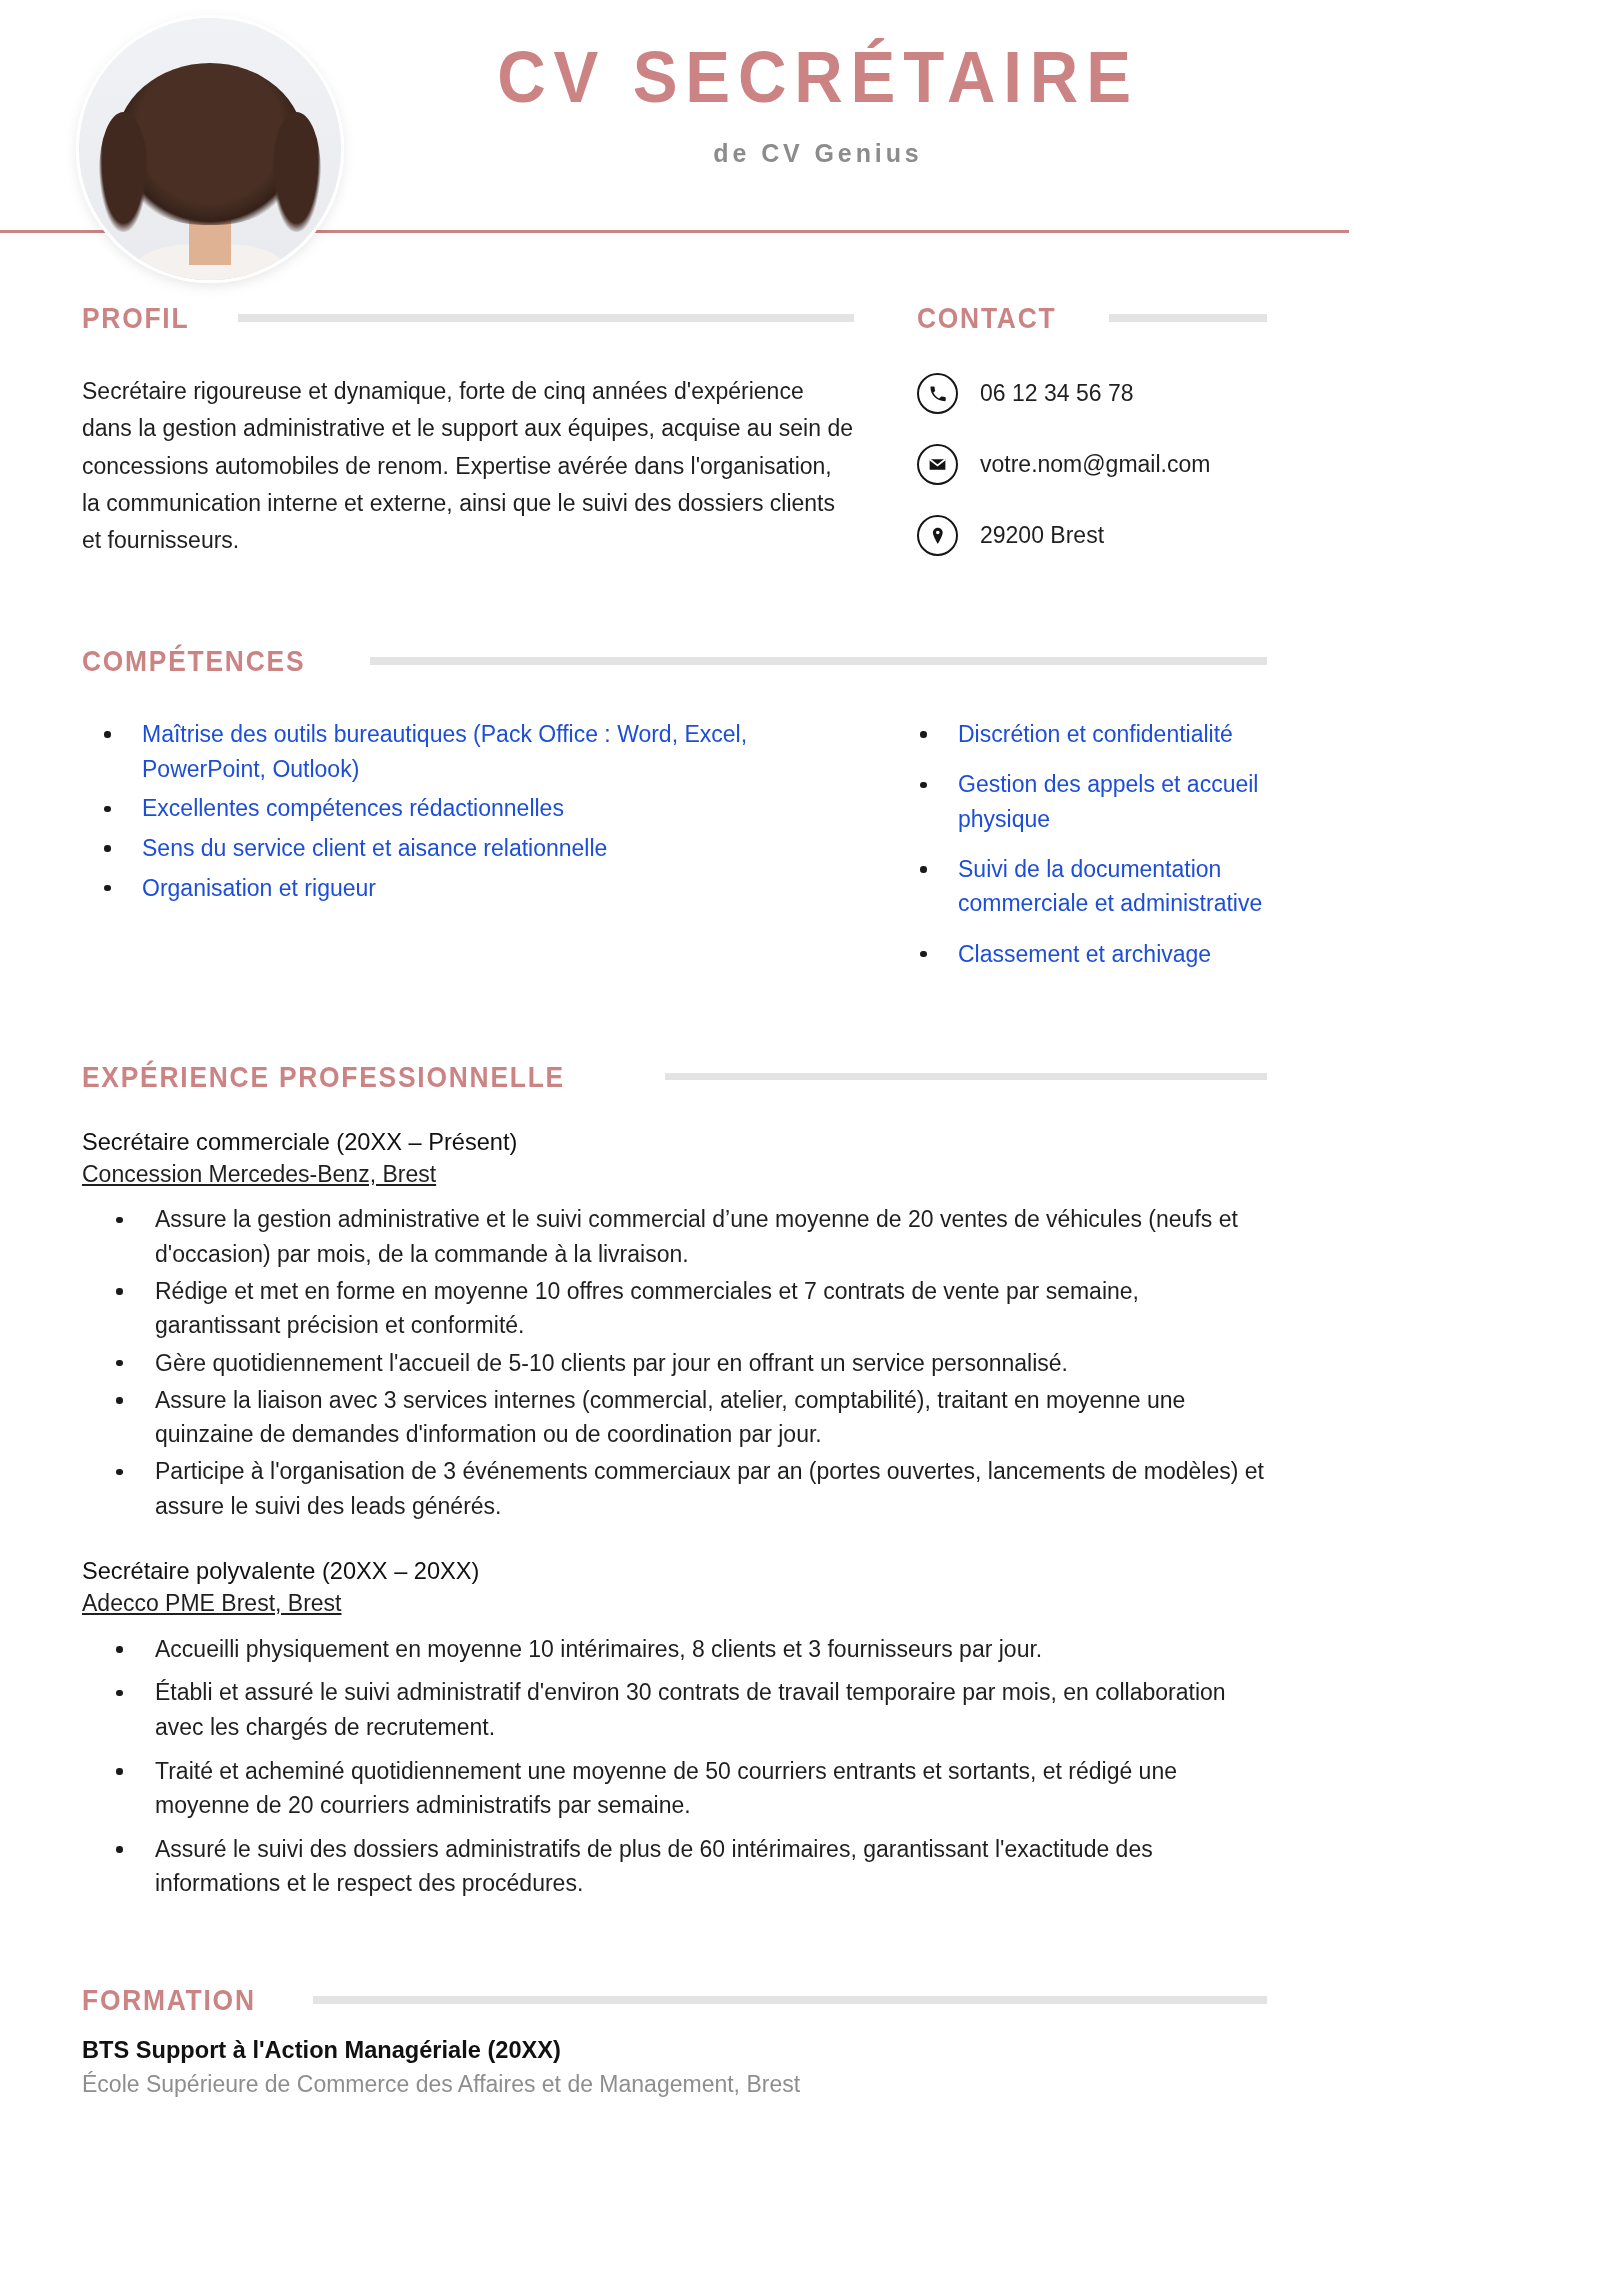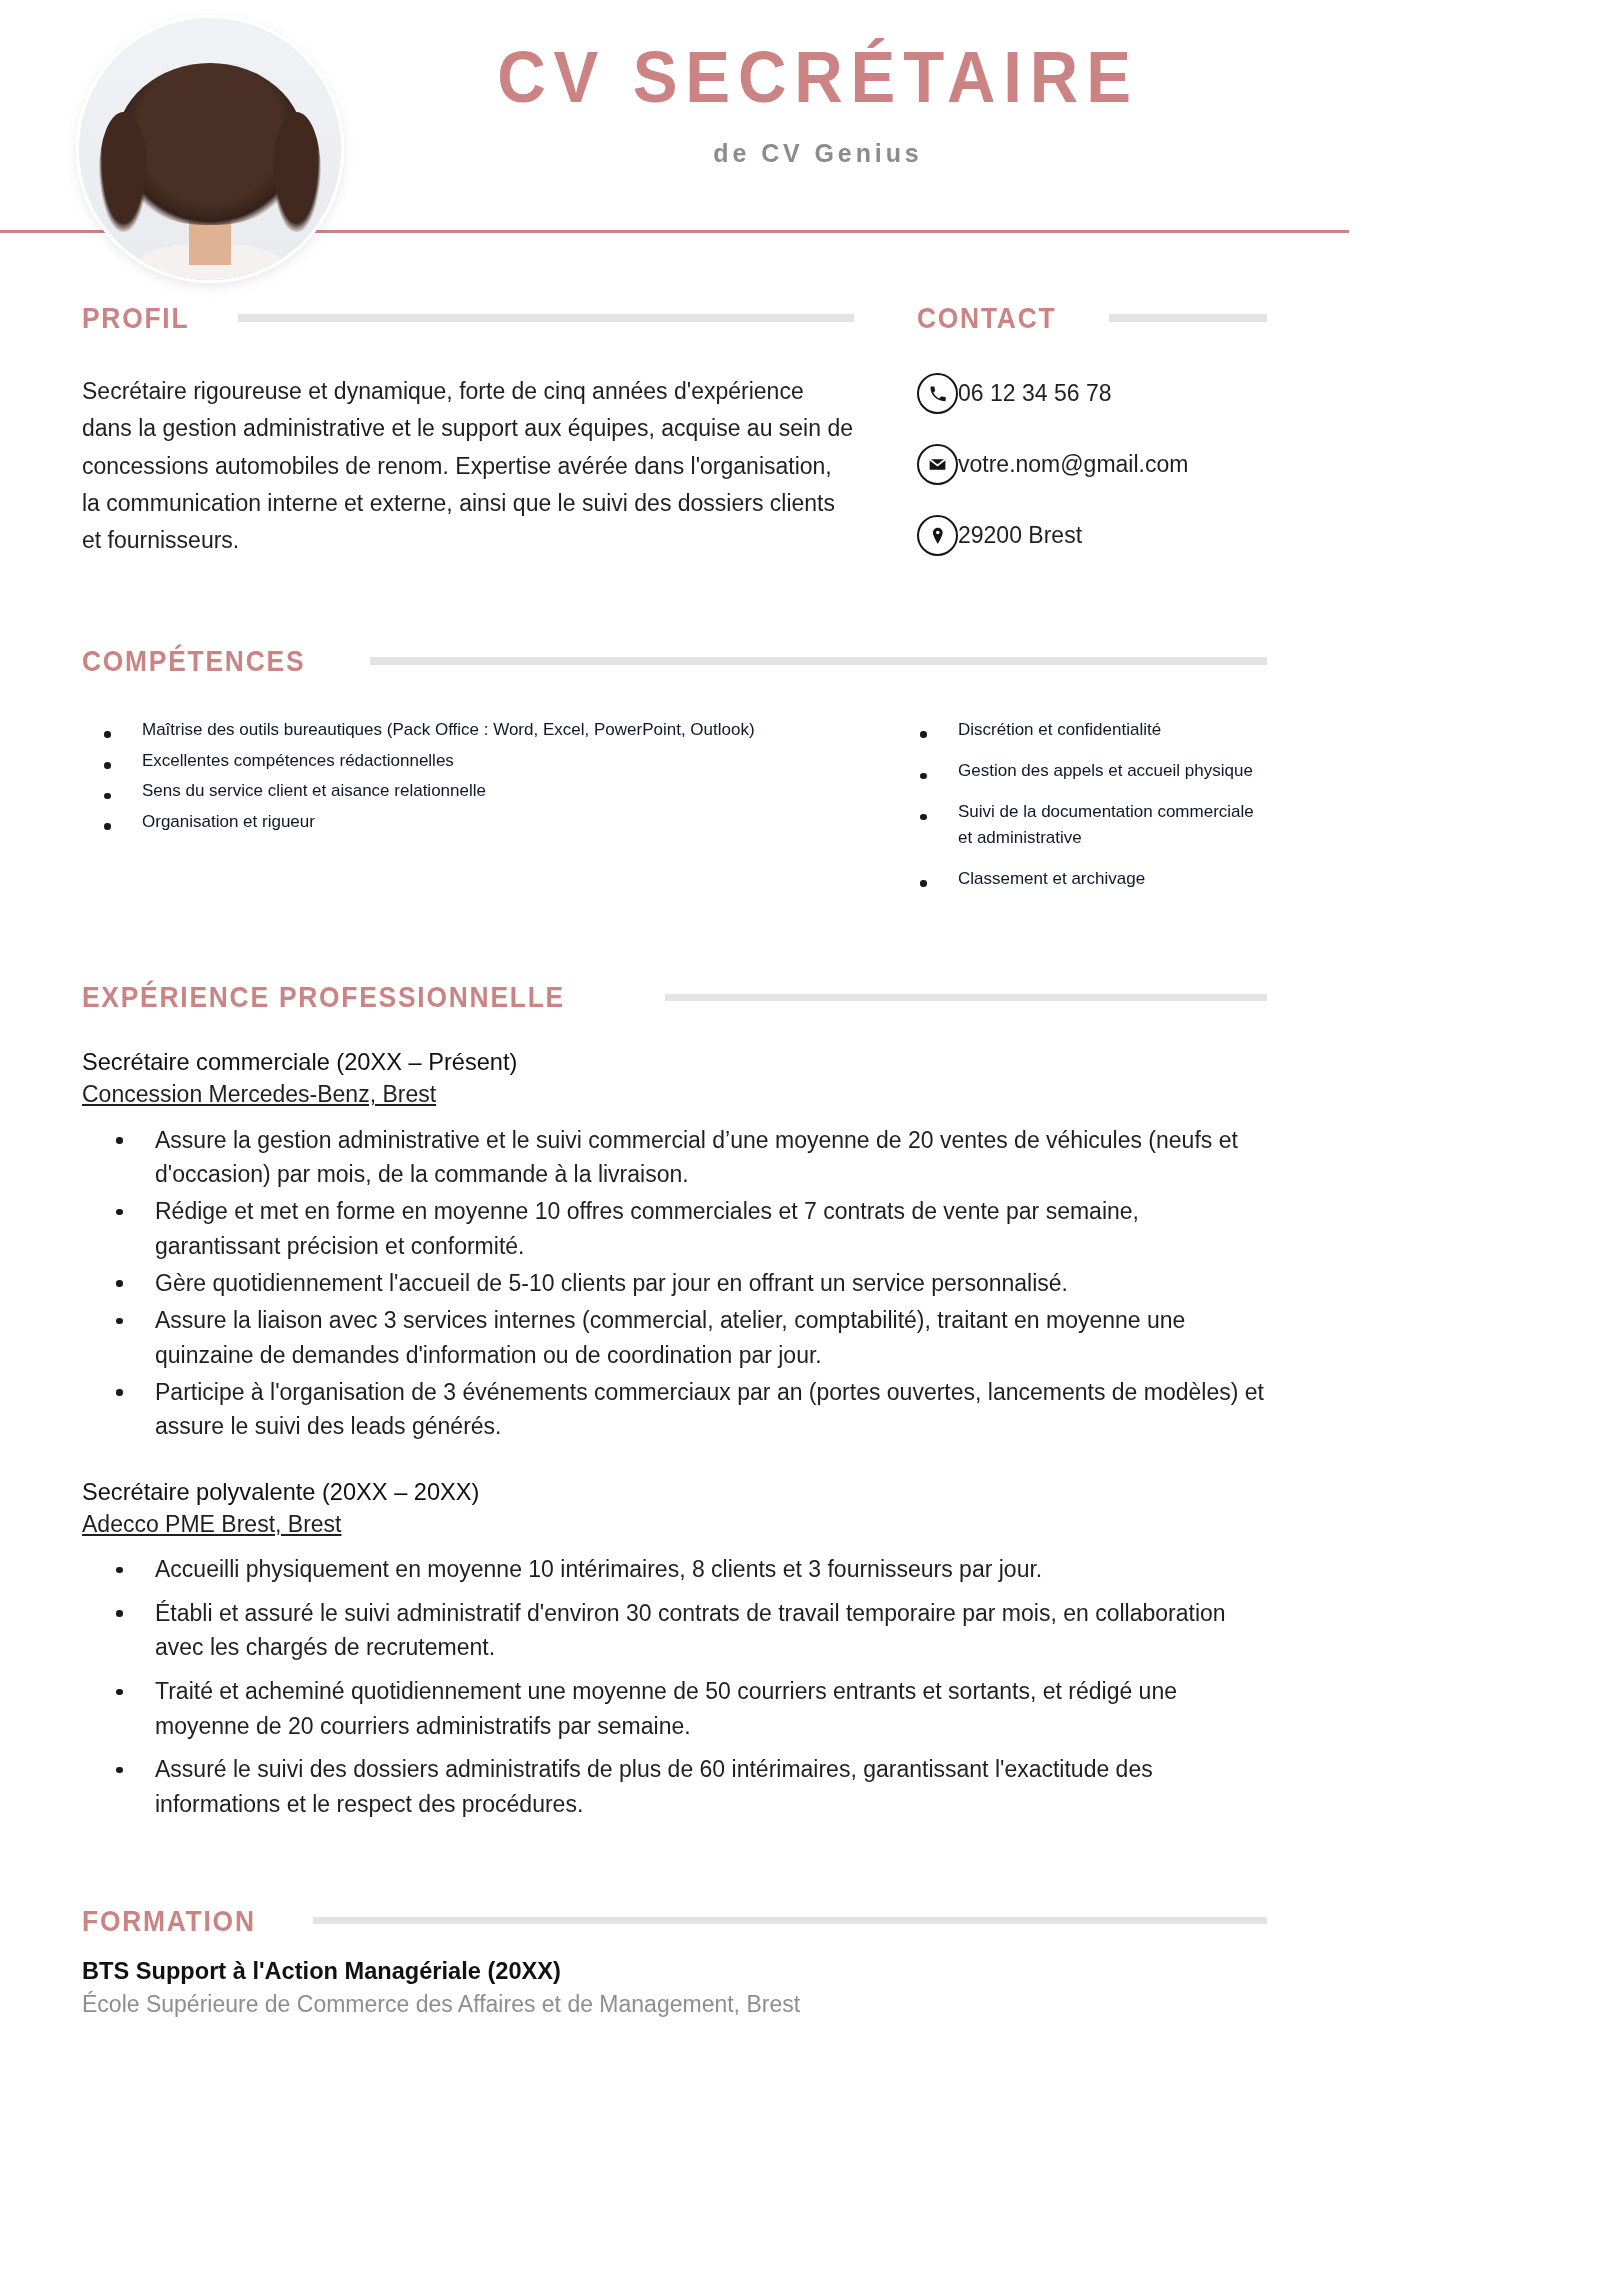--- a/index.html
+++ b/index.html
@@ -181,20 +181,21 @@
     line-height: 1.62;
     color: #1f1f1f;
     margin-top: 38px;
   }
 
   
   .contact-list { margin-top: 38px; }
   .contact-row {
     display: flex;
     align-items: center;
+    gap: 22px;
     margin-bottom: 30px;
   }
   .c-icon {
     width: 41px;
     height: 41px;
     border-radius: 50%;
     border: 2.6px solid #151515;
     display: flex;
     align-items: center;
     justify-content: center;
@@ -215,24 +216,24 @@
   }
   .skills-col { width: 753px; }
   .skills-col.right { flex: 1; }
   ul.bullets {
     margin: 0;
     padding-left: 60px;
     list-style: none;
   }
   ul.bullets li {
     position: relative;
-    font-size: 17px;
+    font-size: 23px;
     line-height: 1.5;
     margin-bottom: 5.2px;
-    color: #0f172a;
+    color: #1d4ed8;
   }
   ul.bullets li::before {
     content: "";
     position: absolute;
     left: -38px;
     top: 14.4px;
     width: 6.5px;
     height: 6.5px;
     border-radius: 50%;
     background: #1a1a1a;

